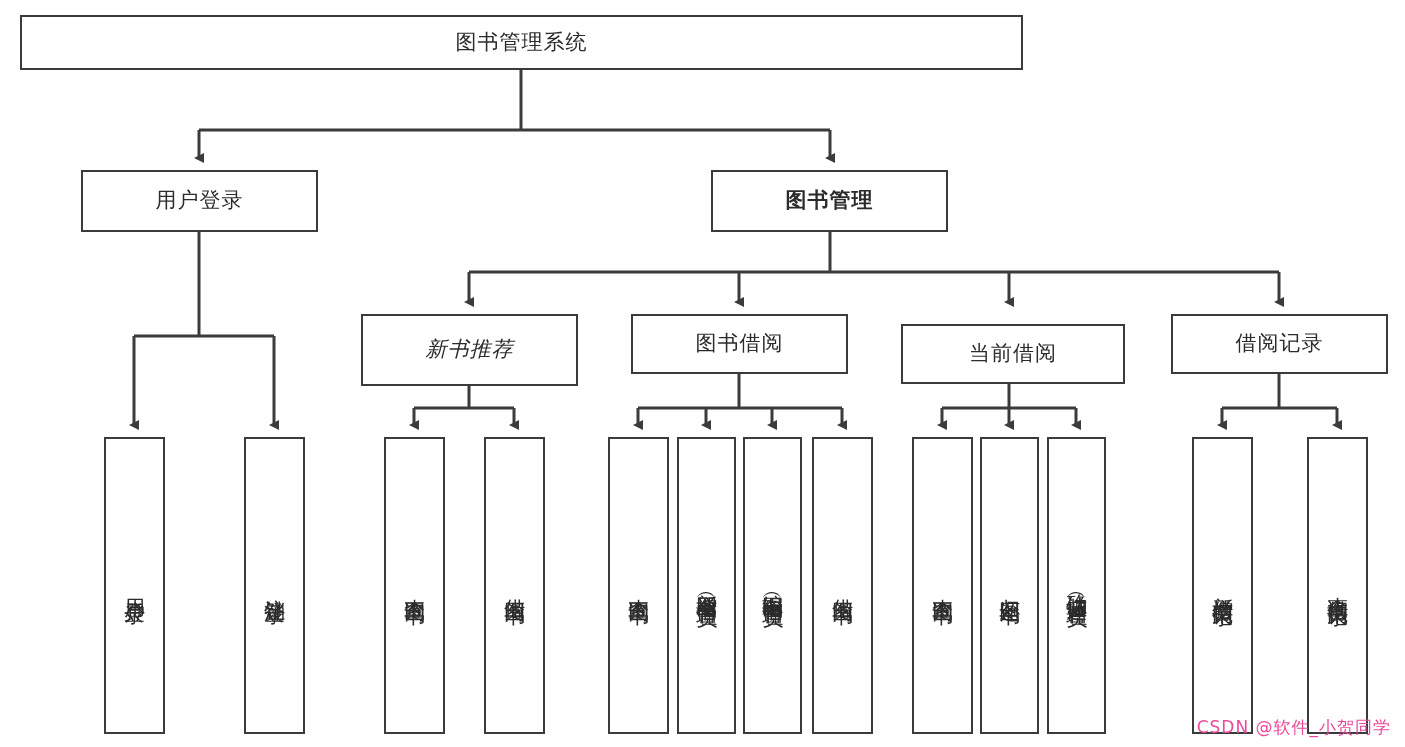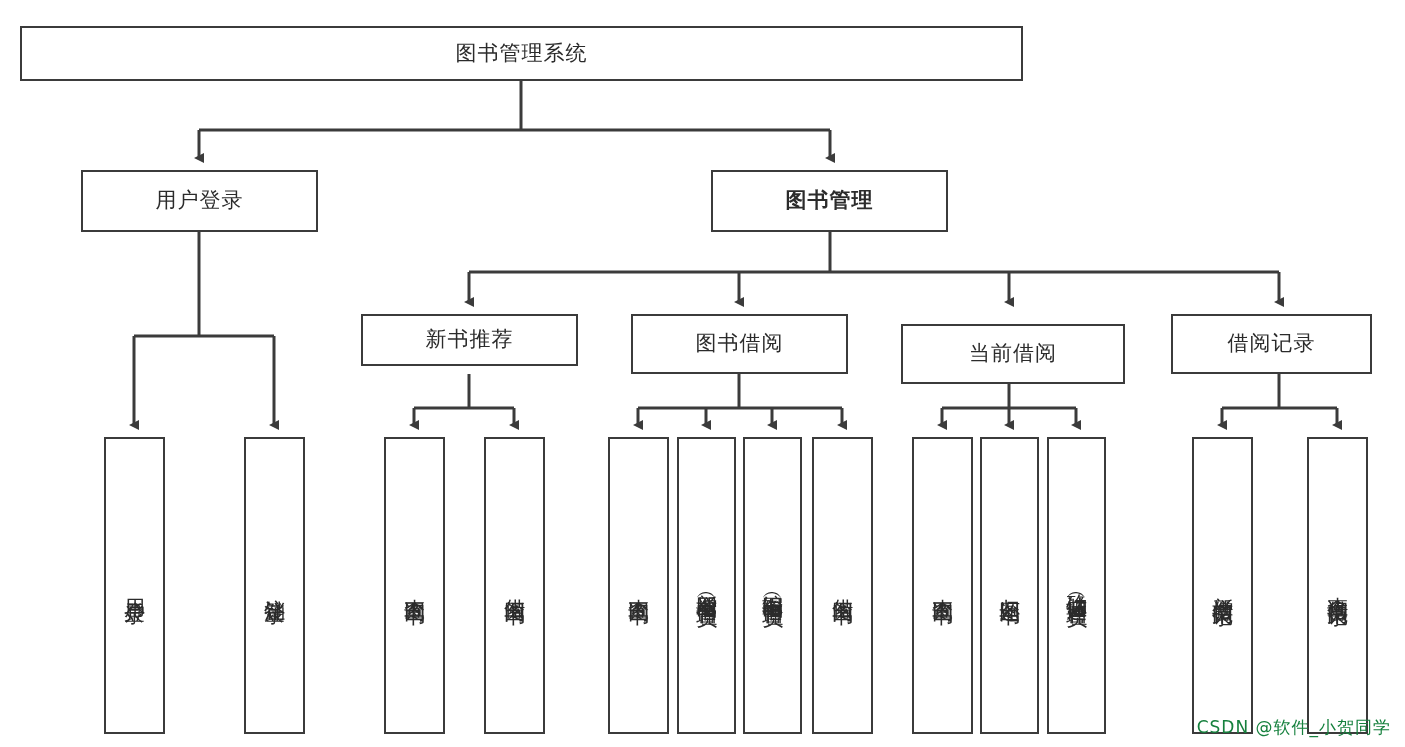--- a/index.html
+++ b/index.html
@@ -56,21 +56,21 @@
     writing-mode: vertical-rl;
     text-orientation: upright;
     display: block;
     max-height: 100%;
   }
   .watermark {
     position: absolute;
     right: 14px;
     bottom: 8px;
     font-size: 17px;
-    color: #15803d;
+    color: #ec4899;
     letter-spacing: 1px;
     white-space: nowrap;
     pointer-events: none;
   }
 </style>
 </head>
 <body>
 
 <div id="diagram-root">
 
@@ -117,41 +117,41 @@
       <path d="M 1009 408 L 1009 425" marker-end="url(#arrowhead)"></path>
       <path d="M 1076 408 L 1076 425" marker-end="url(#arrowhead)"></path>
 
       <path d="M 1279 374 L 1279 408"></path>
       <path d="M 1222 408 L 1337 408"></path>
       <path d="M 1222 408 L 1222 425" marker-end="url(#arrowhead)"></path>
       <path d="M 1337 408 L 1337 425" marker-end="url(#arrowhead)"></path>
     </g>
   </svg>
 
-  <div class="node-box horizontal-label" style="left:20px; top:26px; width:1003px; height:55px;">
+  <div class="node-box horizontal-label" style="left:20px; top:15px; width:1003px; height:55px;">
     <span>图书管理系统</span>
   </div>
 
   <div class="node-box horizontal-label" style="left:81px; top:170px; width:237px; height:62px;">
     <span>用户登录</span>
   </div>
   <div class="node-box horizontal-label" style="left:711px; top:170px; width:237px; height:62px;font-weight:bold;">
     <span>图书管理</span>
   </div>
 
-  <div class="node-box horizontal-label" style="left:361px; top:314px; width:217px; height:52px;">
+  <div class="node-box horizontal-label" style="left:361px; top:314px; width:217px; height:72px;font-style:italic;">
     <span>新书推荐</span>
   </div>
   <div class="node-box horizontal-label" style="left:631px; top:314px; width:217px; height:60px;align-items:center;">
     <span>图书借阅</span>
   </div>
   <div class="node-box horizontal-label" style="left:901px; top:324px; width:224px; height:60px;">
     <span>当前借阅</span>
   </div>
-  <div class="node-box horizontal-label" style="left:1171px; top:314px; width:201px; height:60px;">
+  <div class="node-box horizontal-label" style="left:1171px; top:314px; width:217px; height:60px;">
     <span>借阅记录</span>
   </div>
 
   <div class="node-box vertical-label" style="left:104px; top:437px; width:61px; height:297px;">
     <span>用户登录</span>
   </div>
   <div class="node-box vertical-label" style="left:244px; top:437px; width:61px; height:297px;">
     <span>注销登录</span>
   </div>
 

